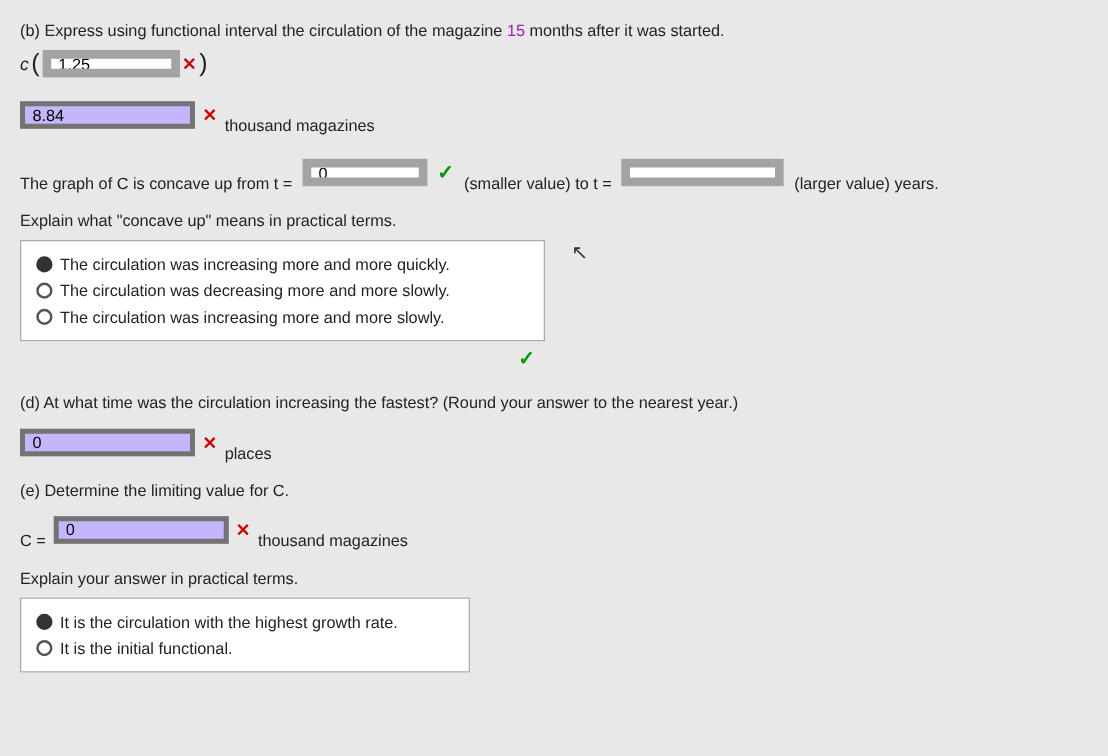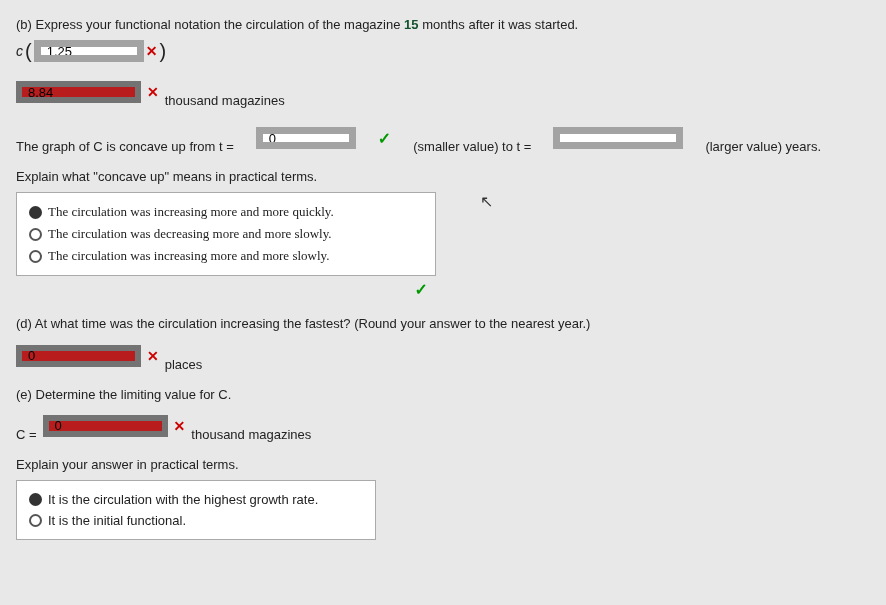--- a/index.html
+++ b/index.html
@@ -14,22 +14,22 @@
     }
     .section {
       margin-bottom: 14px;
     }
     .section-title {
       font-size: 13px;
       margin-bottom: 6px;
       line-height: 1.4;
     }
     .highlight {
-      color: #14532d;
-      font-weight: bold;
+      color: #a21caf;
+      font-weight: normal;
     }
     .func-notation {
       display: flex;
       align-items: center;
       gap: 2px;
       margin-bottom: 10px;
     }
     .func-c {
       font-size: 14px;
       font-style: italic;
@@ -40,45 +40,45 @@
     }
     .input-box {
       border: 7px solid #a3a3a3;
       background: #fff;
       padding: 2px 6px;
       font-size: 13px;
       min-width: 100px;
       height: 22px;
     }
     .input-box-small {
-      border: 6px solid #737373;
-      background: #b91c1c;
+      border: 4px solid #737373;
+      background: #c4b5fd;
       padding: 2px 6px;
       font-size: 13px;
-      width: 125px;
+      width: 140px;
       height: 22px;
     }
     .x-mark {
       color: #c00;
       font-weight: bold;
       font-size: 14px;
     }
     .check-mark {
       color: #090;
       font-weight: bold;
       font-size: 16px;
     }
     .label-text {
       font-size: 13px;
       margin-top: 17px;
     }
     .concave-row {
       display: flex;
       align-items: center;
-      gap: 22px;
+      gap: 8px;
       margin-bottom: 8px;
       flex-wrap: wrap;
     }
     .radio-box {
       border: 1px solid #aaa;
       background: #fff;
       padding: 8px 12px;
       margin-bottom: 0;
       width: 420px;
     }
@@ -127,21 +127,21 @@
       font-size: 16px;
       color: #333;
       margin-left: 20px;
     }
   </style>
 </head>
 <body>
 
 <div class="section">
   <div class="section-title">
-    <span>(b) Express your functional notation the circulation of the magazine</span>
+    <span>(b) Express using functional interval the circulation of the magazine</span>
     <span class="highlight">15</span>
     <span>months after it was started.</span>
   </div>
   <div class="func-notation">
     <span class="func-c">c</span>
     <span class="paren">(</span>
     <input class="input-box" type="text" style="width: 110px;" value="1.25">
     <span class="x-mark">✕</span>
     <span class="paren">)</span>
   </div>
@@ -161,21 +161,21 @@
     <input class="input-box" type="text" style="width: 100px;" value="0">
     <span class="check-mark">✓</span>
     <span class="label-text">(smaller value) to t =</span>
     <input class="input-box" type="text" style="width: 130px;">
     <span class="label-text">(larger value) years.</span>
   </div>
 </div>
 
 <div class="section">
   <div class="section-title">Explain what "concave up" means in practical terms.</div>
-  <div style="display:flex; align-items:flex-start; gap:24px;font-family:Liberation Serif, serif;">
+  <div style="display:flex; align-items:flex-start; gap:1px;">
     <div class="radio-group-container">
       <div class="radio-box">
         <div class="radio-option">
           <span class="radio-filled"></span>
           <span>The circulation was increasing more and more quickly.</span>
         </div>
         <div class="radio-option">
           <span class="radio-empty"></span>
           <span>The circulation was decreasing more and more slowly.</span>
         </div>

